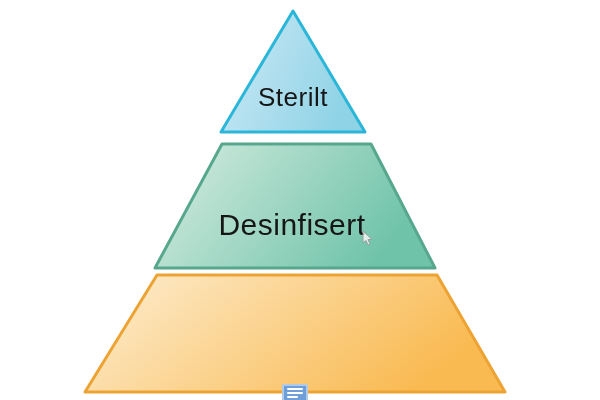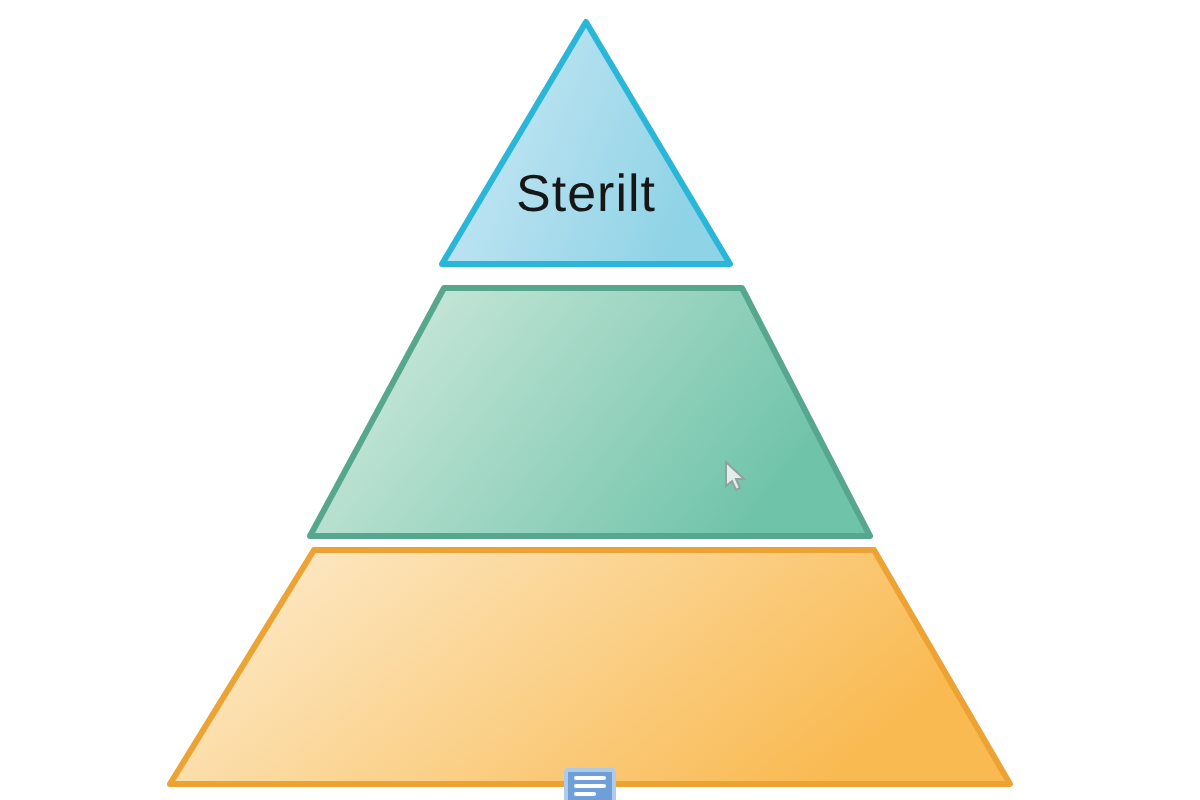--- a/index.html
+++ b/index.html
@@ -87,20 +87,21 @@
 
     <polygon points="293,11 365,132 221,132" fill="url(#gradTop)" stroke-width="3" stroke-linejoin="round" stroke="#29b6d8"></polygon>
 
     <polygon points="222,144 371,144 435,268 155,268" fill="url(#gradMid)" stroke-width="3" stroke-linejoin="round" stroke="#56a78d"></polygon>
 
     <polygon points="157,275 437,275 505,392 85,392" fill="url(#gradBot)" stroke-width="3" stroke-linejoin="round" stroke="#eda333"></polygon>
   </svg>
 
   <div class="level-label label-sterilt">Sterilt</div>
 
+  <div class="level-label label-desinfisert">Desinfisert</div>
 
 
   <div class="anchor-icon" id="anchorIcon" style="background: rgb(111, 159, 216);">
     <span class="line l1" style="background: rgb(255, 255, 255);"></span>
     <span class="line l2" style="background: rgb(255, 255, 255);"></span>
     <span class="line l3" style="background: rgb(255, 255, 255);"></span>
   </div>
 
   <svg class="cursor" width="14" height="18" viewBox="0 0 14 18">
     <polygon id="cursorShape" points="3,1 3,13 6,10.5 8,15 10,14 8,9.5 12,9.5" stroke-width="1" fill="#f5f5f5" stroke="#9a9a9a"></polygon>

